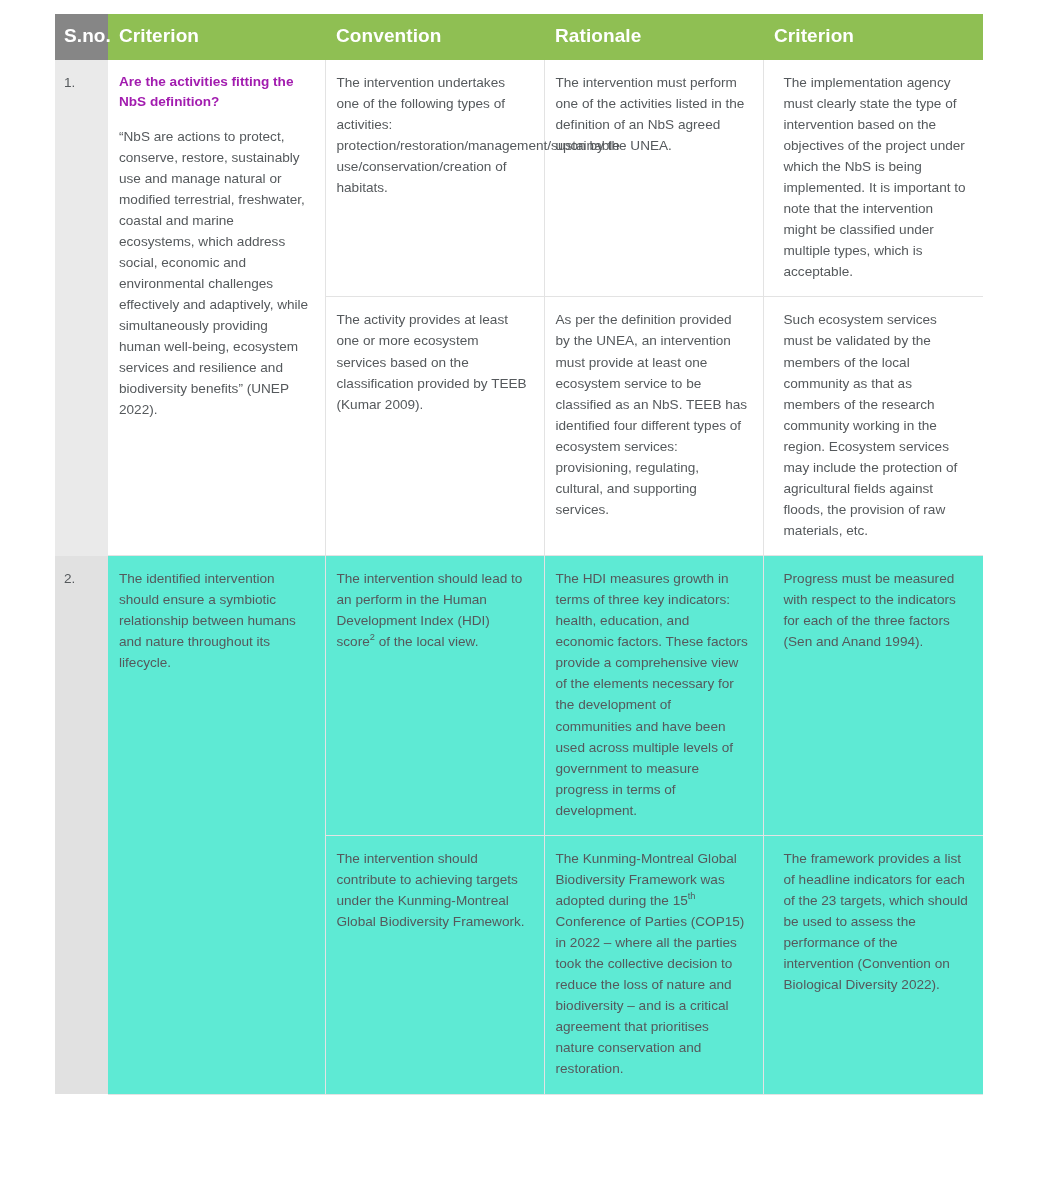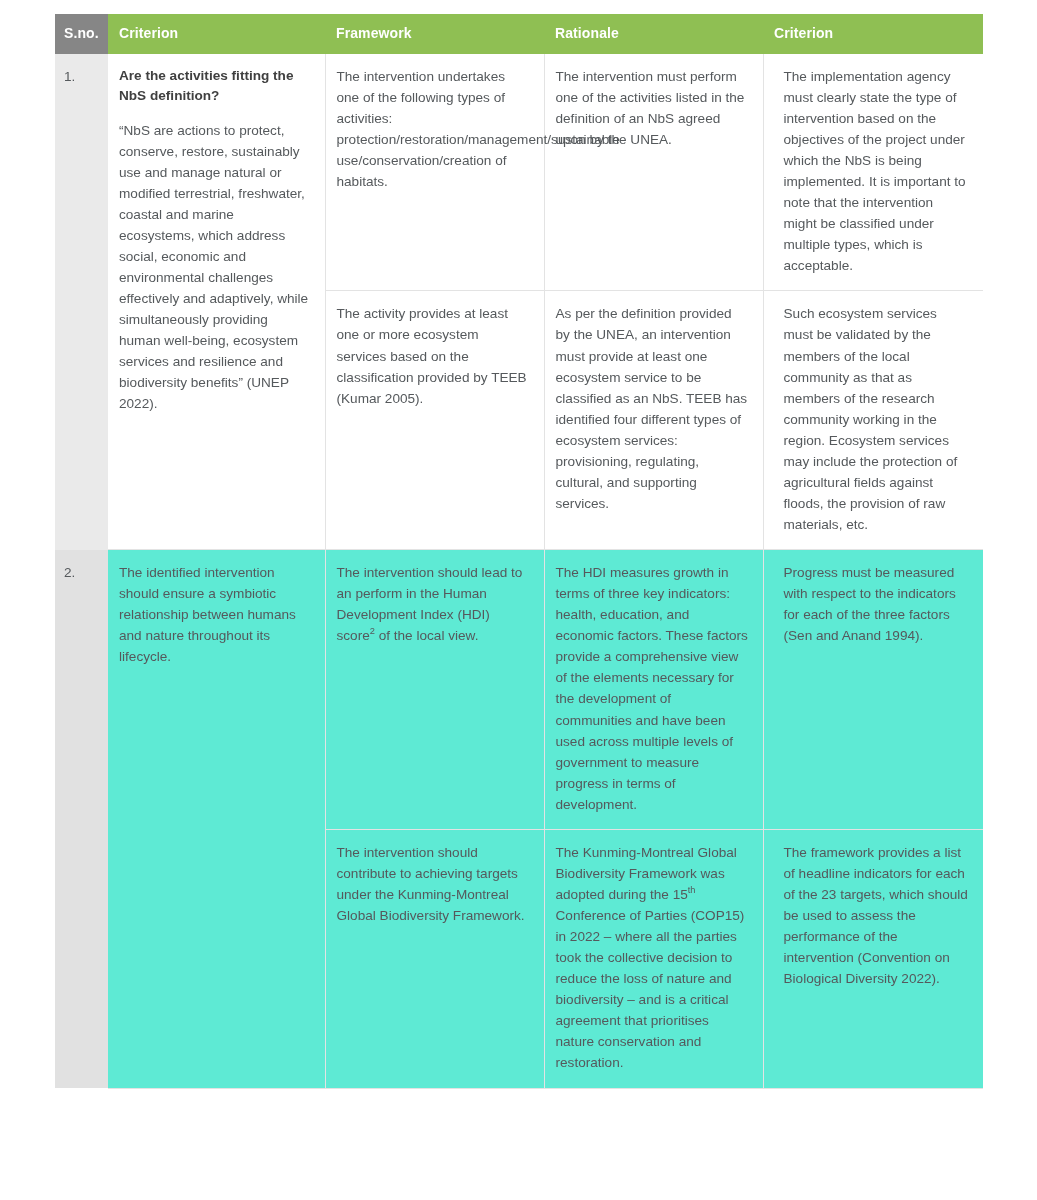--- a/index.html
+++ b/index.html
@@ -36,21 +36,21 @@
 
   col.c-sno      { width: 53px; }
   col.c-criterion{ width: 217px; }
   col.c-indicator{ width: 219px; }
   col.c-rationale{ width: 219px; }
   col.c-guideline{ width: 220px; }
 
   thead th {
     background: #8fbf53;
     color: #ffffff;
-    font-size: 14px;
+    font-size: 19px;
     font-weight: bold;
     text-align: left;
     padding: 11px 11px 12px 11px;
     vertical-align: middle;
     letter-spacing: 0.1px;
     line-height: 1.2;
   }
   thead th.sno-head {
     background: #868686;
     padding-left: 9px;
@@ -88,21 +88,21 @@
 
   td.criterion {
     border-bottom: none;
   }
   td.criterion-divider {
     border-bottom: 1px solid #e3e3e3;
   }
 
   .crit-title {
     font-weight: bold;
-    color: #404040;
+    color: #a21caf;
     display: block;
     margin-bottom: 13px;
     line-height: 1.5;
   }
   .crit-body {
     display: block;
   }
 
   sup {
     font-size: 0.68em;
@@ -122,21 +122,21 @@
         <col class="c-sno">
         <col class="c-criterion">
         <col class="c-indicator">
         <col class="c-rationale">
         <col class="c-guideline">
       </colgroup>
       <thead>
         <tr>
           <th class="sno-head">S.no.</th>
           <th>Criterion</th>
-          <th>Framework</th>
+          <th>Convention</th>
           <th>Rationale</th>
           <th>Criterion</th>
         </tr>
       </thead>
       <tbody>
 
         <tr>
           <td class="sno" rowspan="2">1.</td>
           <td class="criterion criterion-divider" rowspan="2">
             <span class="crit-title">Are the activities fitting the NbS definition?</span>
@@ -148,21 +148,21 @@
           <td>
             <span class="cell-text">The intervention must perform one of the activities listed in the definition of an NbS agreed upon by the UNEA.</span>
           </td>
           <td>
             <span class="cell-text">The implementation agency must clearly state the type of intervention based on the objectives of the project under which the NbS is being implemented. It is important to note that the intervention might be classified under multiple types, which is acceptable.</span>
           </td>
         </tr>
 
         <tr>
           <td>
-            <span class="cell-text">The activity provides at least one or more ecosystem services based on the classification provided by TEEB (Kumar 2005).</span>
+            <span class="cell-text">The activity provides at least one or more ecosystem services based on the classification provided by TEEB (Kumar 2009).</span>
           </td>
           <td>
             <span class="cell-text">As per the definition provided by the UNEA, an intervention must provide at least one ecosystem service to be classified as an NbS. TEEB has identified four different types of ecosystem services: provisioning, regulating, cultural, and supporting services.</span>
           </td>
           <td>
             <span class="cell-text">Such ecosystem services must be validated by the members of the local community as that as members of the research community working in the region. Ecosystem services may include the protection of agricultural fields against floods, the provision of raw materials, etc.</span>
           </td>
         </tr>
 
         <tr class="alt">

